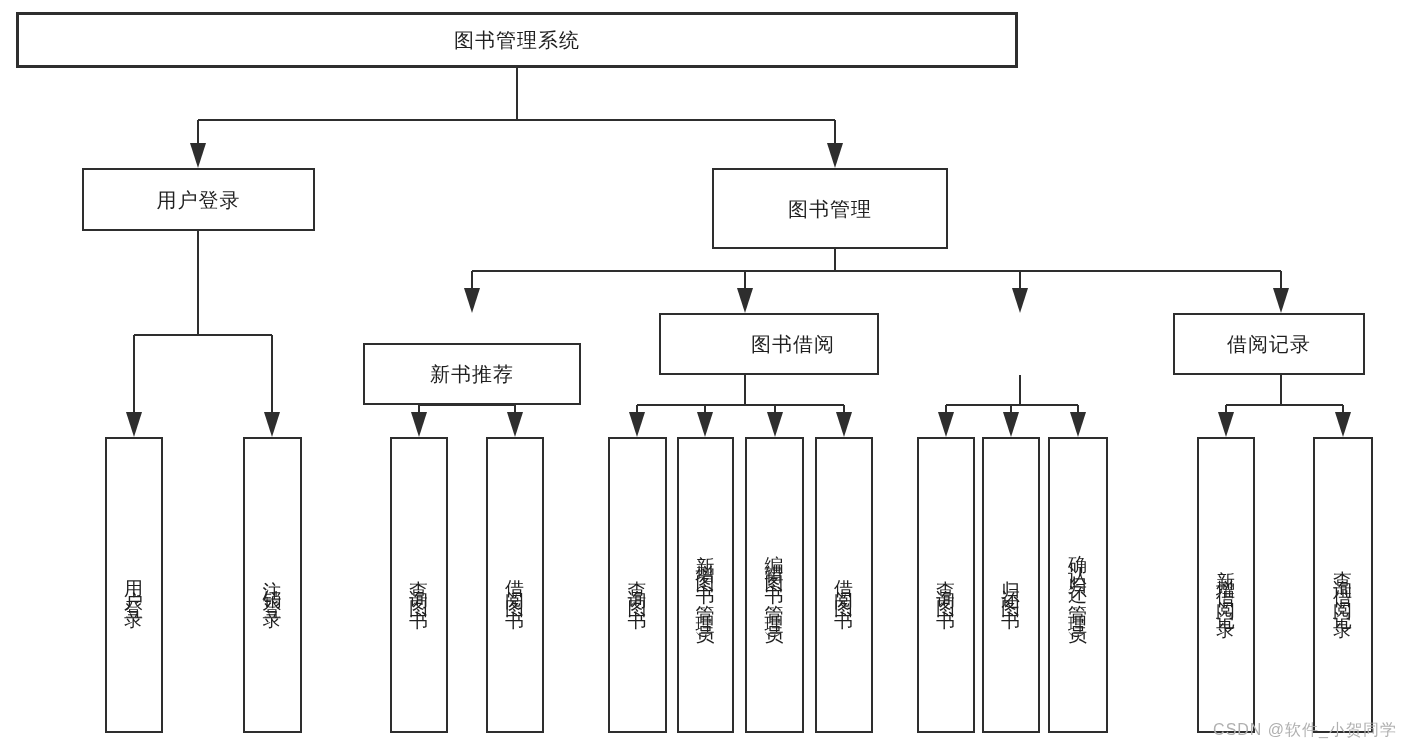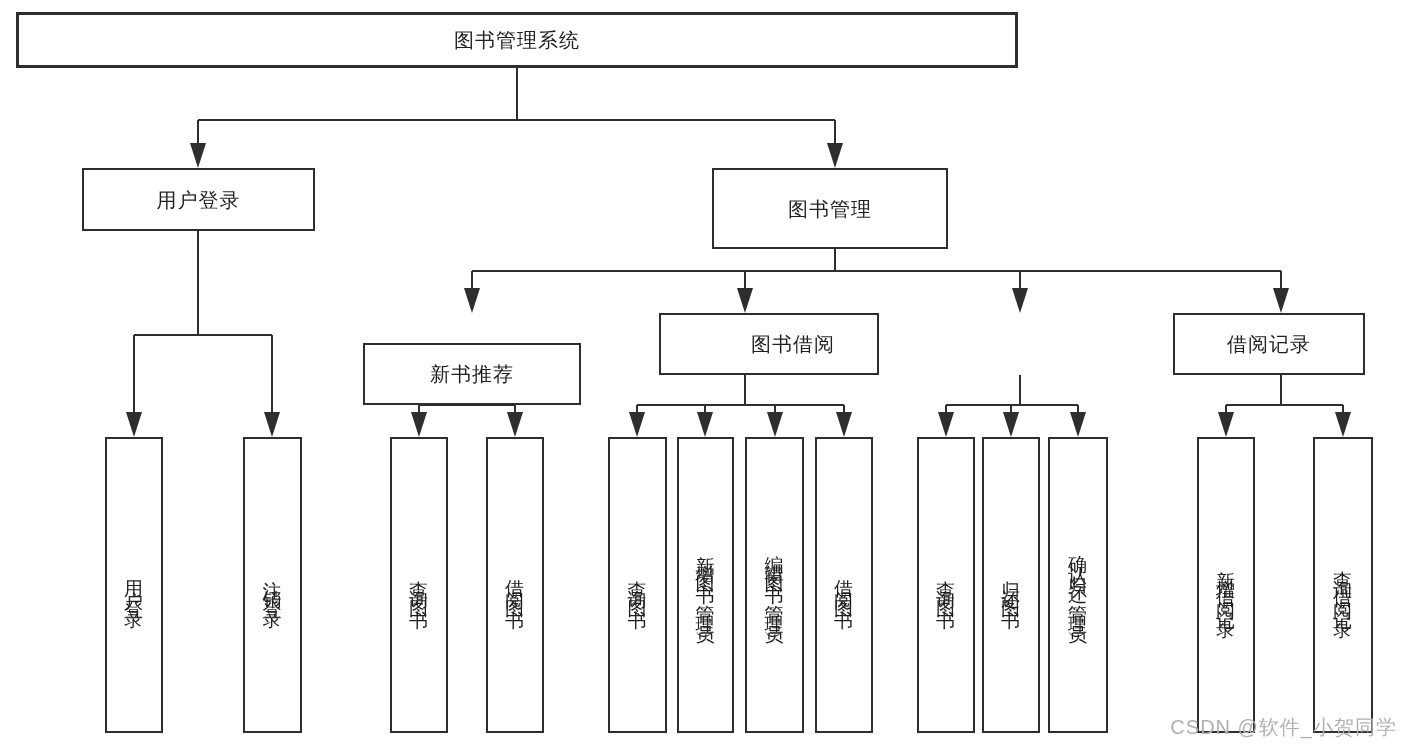--- a/index.html
+++ b/index.html
@@ -55,21 +55,21 @@
   .l-8  { left: 815px;  top: 437px; width: 58px; height: 296px; }
   .l-9  { left: 917px;  top: 437px; width: 58px; height: 296px; }
   .l-10 { left: 982px;  top: 437px; width: 58px; height: 296px; }
   .l-11 { left: 1048px; top: 437px; width: 60px; height: 296px; }
   .l-12 { left: 1197px; top: 437px; width: 58px; height: 296px; }
   .l-13 { left: 1313px; top: 437px; width: 60px; height: 296px; }
   .watermark {
     position: absolute;
     right: 8px;
     bottom: 6px;
-    font-size: 20px;
+    font-size: 16px;
     color: #b0b0b0;
     letter-spacing: 1px;
     white-space: nowrap;
   }
 </style>
 </head>
 <body>
 
 <div class="canvas">
 

